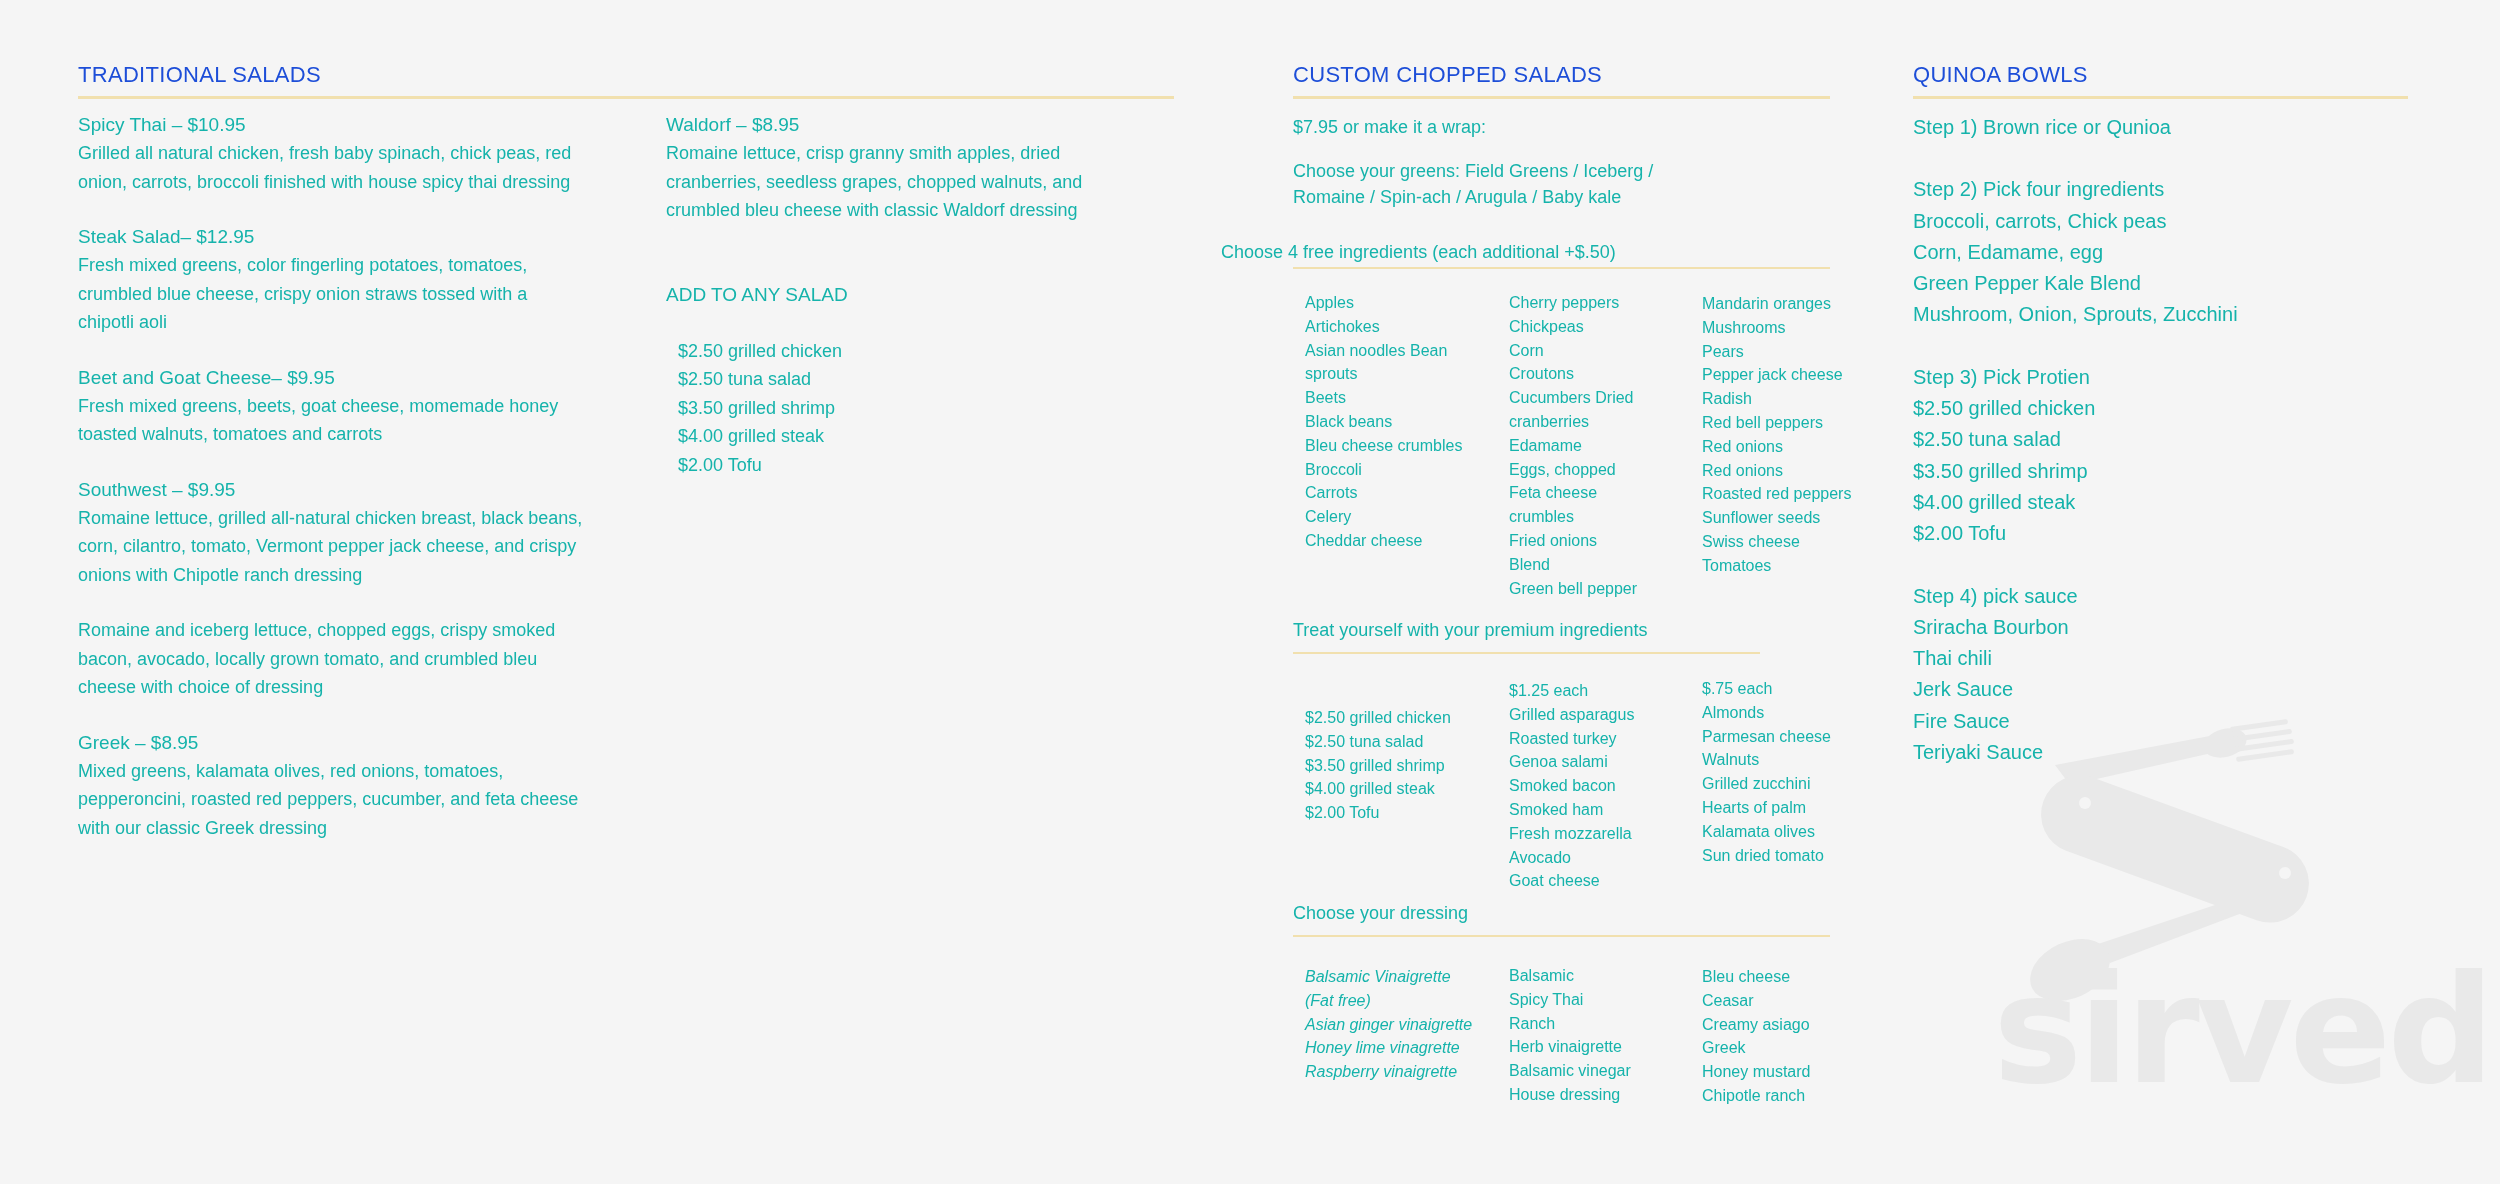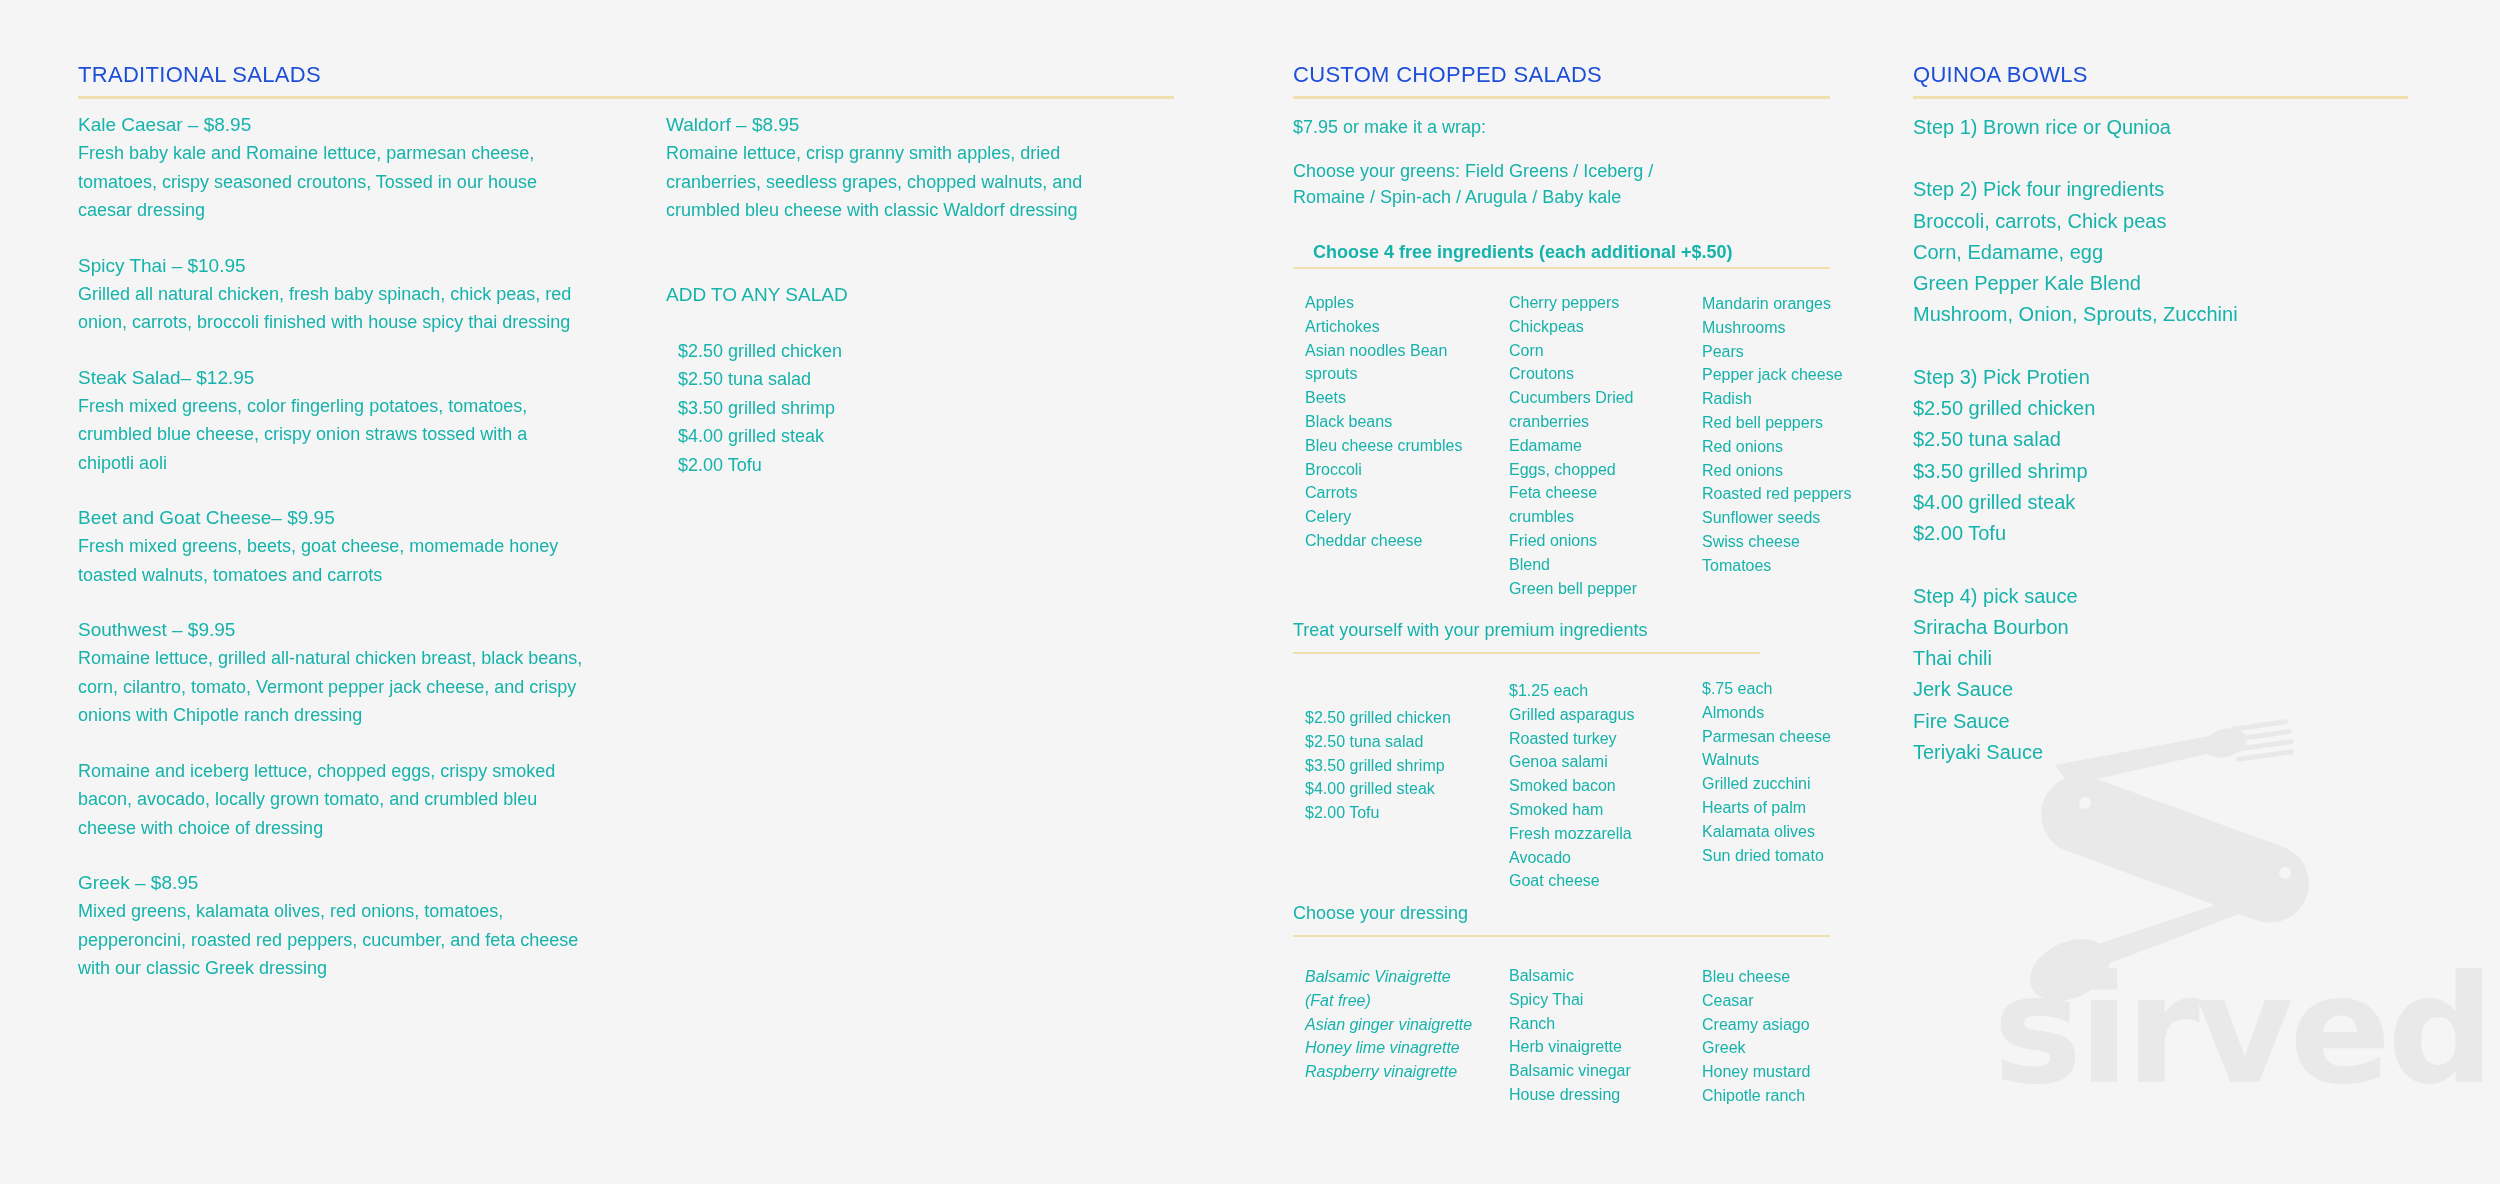--- a/index.html
+++ b/index.html
@@ -22,24 +22,20 @@
   .watermark { position:absolute; left:1985px; top:705px; width:470px; height:400px; }
 </style>
 </head>
 <body>
 
 <div class="abs section-title" style="left:78px; top:62px;">TRADITIONAL SALADS</div>
 <div class="abs rule" style="left:78px; top:96px; width:1096px;"></div>
 
 <div class="abs" style="left:78px; top:111px; width:510px;">
   <div style="margin-bottom:27px;">
-    <div class="item-title">Kale Caesar – $8.95</div>
-    <div class="item-desc">Fresh baby kale and Romaine lettuce, parmesan cheese, tomatoes, crispy  seasoned croutons, Tossed in our house caesar dressing</div>
-  </div>
-  <div style="margin-bottom:27px;">
     <div class="item-title">Spicy Thai – $10.95</div>
     <div class="item-desc">Grilled all natural chicken, fresh baby spinach, chick peas, red onion, carrots, broccoli finished with house spicy thai dressing</div>
   </div>
   <div style="margin-bottom:27px;">
     <div class="item-title">Steak Salad– $12.95</div>
     <div class="item-desc">Fresh mixed greens, color fingerling potatoes, tomatoes, crumbled blue cheese, crispy onion straws tossed with a chipotli aoli</div>
   </div>
   <div style="margin-bottom:27px;">
     <div class="item-title">Beet and Goat Cheese– $9.95</div>
     <div class="item-desc">Fresh mixed greens, beets, goat cheese, momemade honey toasted walnuts, tomatoes and carrots</div>
@@ -72,21 +68,21 @@
   </ul>
 </div>
 
 <div class="abs section-title" style="left:1293px; top:62px;">CUSTOM CHOPPED SALADS</div>
 <div class="abs rule" style="left:1293px; top:96px; width:537px;"></div>
 
 <div class="abs sub-head" style="left:1293px; top:114px;">$7.95 or make it a wrap:</div>
 <div class="abs sub-head" style="left:1293px; top:158px;">Choose your greens: Field Greens / Iceberg /</div>
 <div class="abs sub-head" style="left:1293px; top:184px;">Romaine / Spin-ach / Arugula / Baby kale</div>
 
-<div class="abs sub-head" style="left:1313px; top:239px;font-weight:bold;">Choose 4 free ingredients (each additional +$.50)</div>
+<div class="abs sub-head" style="left:1221px; top:239px;">Choose 4 free ingredients (each additional +$.50)</div>
 <div class="abs rule-thin" style="left:1293px; top:267px; width:537px;"></div>
 
 <ul class="abs list small-list" style="left:1293px; top:279px;">
   <li>Apples</li>
   <li>Artichokes</li>
   <li>Asian noodles Bean</li>
   <li>sprouts</li>
   <li>Beets</li>
   <li>Black beans</li>
   <li>Bleu cheese crumbles</li>

